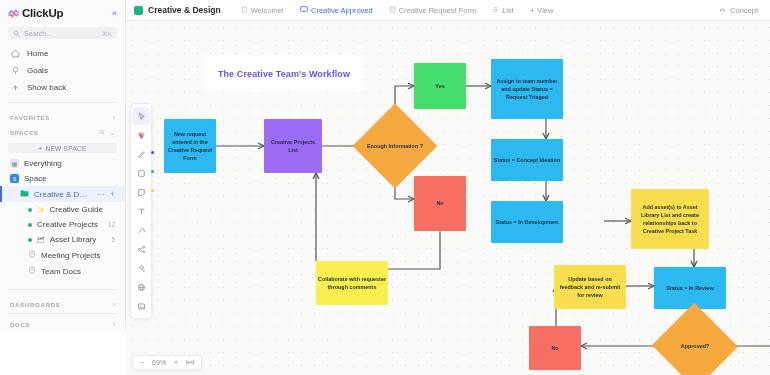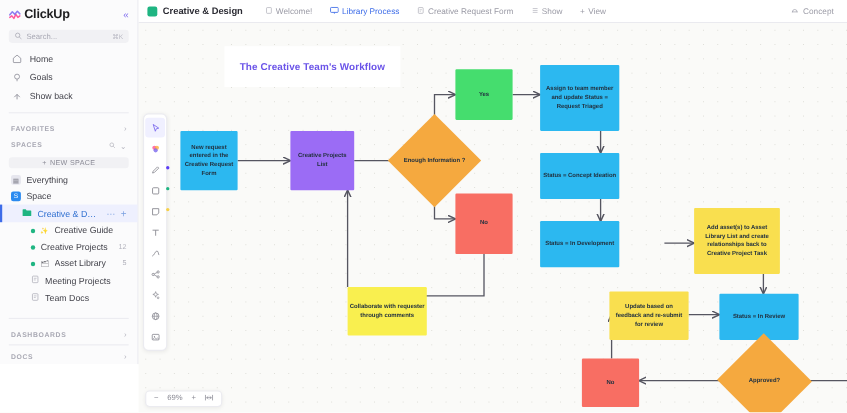--- a/index.html
+++ b/index.html
@@ -307,21 +307,21 @@
         <span>Welcome!</span>
       </div>
 
       <div class="tab active">
         <span class="ic">
           <svg width="8" height="7" viewBox="0 0 16 14">
               <rect x="1" y="1.5" width="14" height="9" rx="1.5" fill="none" stroke="#3d6ce8" stroke-width="1.6"></rect>
               <line x1="8" y1="10.5" x2="8" y2="13" stroke="#3d6ce8" stroke-width="1.4"></line>
             </svg>
         </span>
-        <span>Library Process</span>
+        <span>Creative Approved</span>
       </div>
 
       <div class="tab">
         <span class="ic">
           <svg width="7" height="7" viewBox="0 0 16 16">
               <rect x="3" y="2" width="10" height="12" rx="1.5" fill="none" stroke="#b0b0ba" stroke-width="1.5"></rect>
               <line x1="5.5" y1="6.5" x2="10.5" y2="6.5" stroke="#b0b0ba" stroke-width="1.2"></line>
               <line x1="5.5" y1="9.5" x2="8.5" y2="9.5" stroke="#b0b0ba" stroke-width="1.2"></line>
             </svg>
         </span>
@@ -329,21 +329,21 @@
       </div>
 
       <div class="tab">
         <span class="ic">
           <svg width="7" height="7" viewBox="0 0 16 16">
               <line x1="3" y1="4" x2="13" y2="4" stroke="#b0b0ba" stroke-width="1.4"></line>
               <line x1="3" y1="8" x2="13" y2="8" stroke="#b0b0ba" stroke-width="1.4"></line>
               <line x1="3" y1="12" x2="13" y2="12" stroke="#b0b0ba" stroke-width="1.4"></line>
             </svg>
         </span>
-        <span>Show</span>
+        <span>List</span>
       </div>
 
       <div class="tab-add">
         <span>+</span>
         <span>View</span>
       </div>
 
       <div class="tb-right">
         <span>
           <svg width="7" height="7" viewBox="0 0 16 16">
@@ -488,21 +488,21 @@
             <path d="M430 305 L430 265"></path>
 
             <path d="M500 265 L528 265"></path>
 
             <path d="M314 210 L314 248 L245 248"></path>
 
             <path d="M190 240 L190 152"></path>
           </g>
         </svg>
 
-        <div class="title-card" style="left:78px; top:21px; width:160px; height:37px;">
+        <div class="title-card" style="left:78px; top:34px; width:160px; height:37px;">
           <span>The Creative Team's Workflow</span>
         </div>
 
         <div class="node" style="left:38px; top:98px; width:52px; height:54px; background:#2cb8f0;">
           <span>New request entered in the Creative Request Form</span>
         </div>
 
         <div class="node" style="left:138px; top:98px; width:58px; height:54px; background:#9b6cf5;">
           <span>Creative Projects List</span>
         </div>

